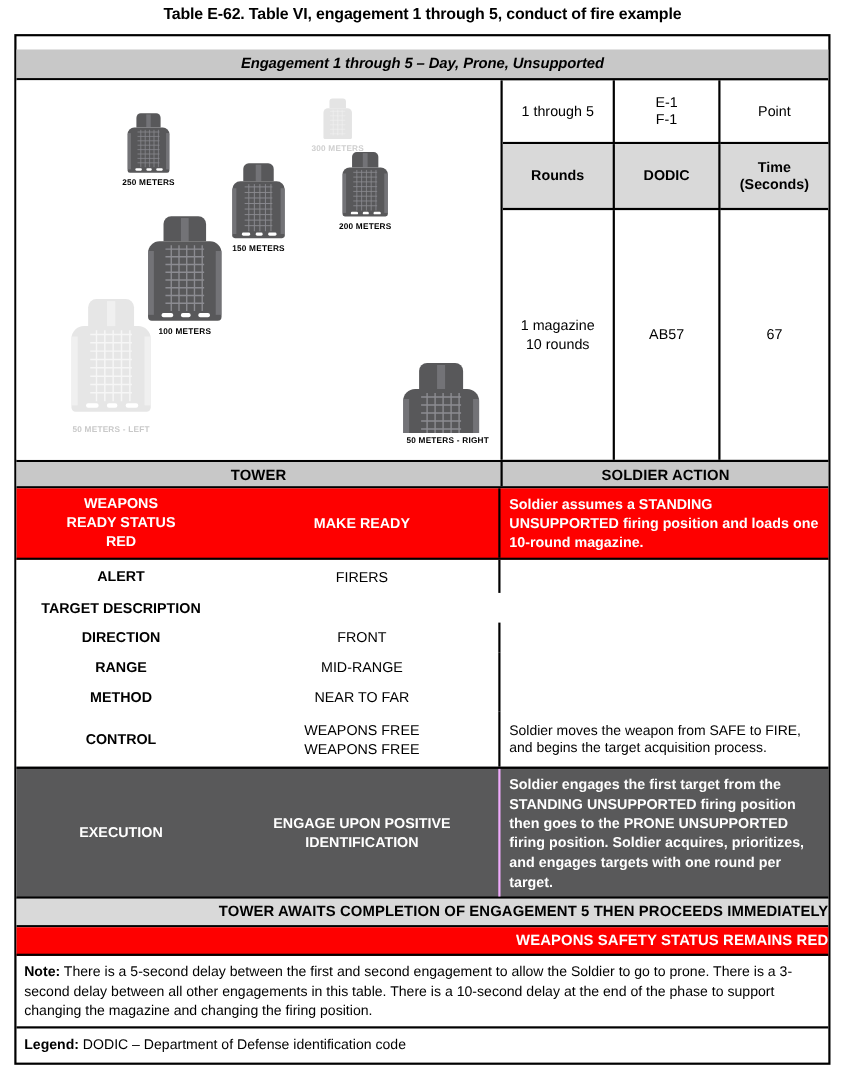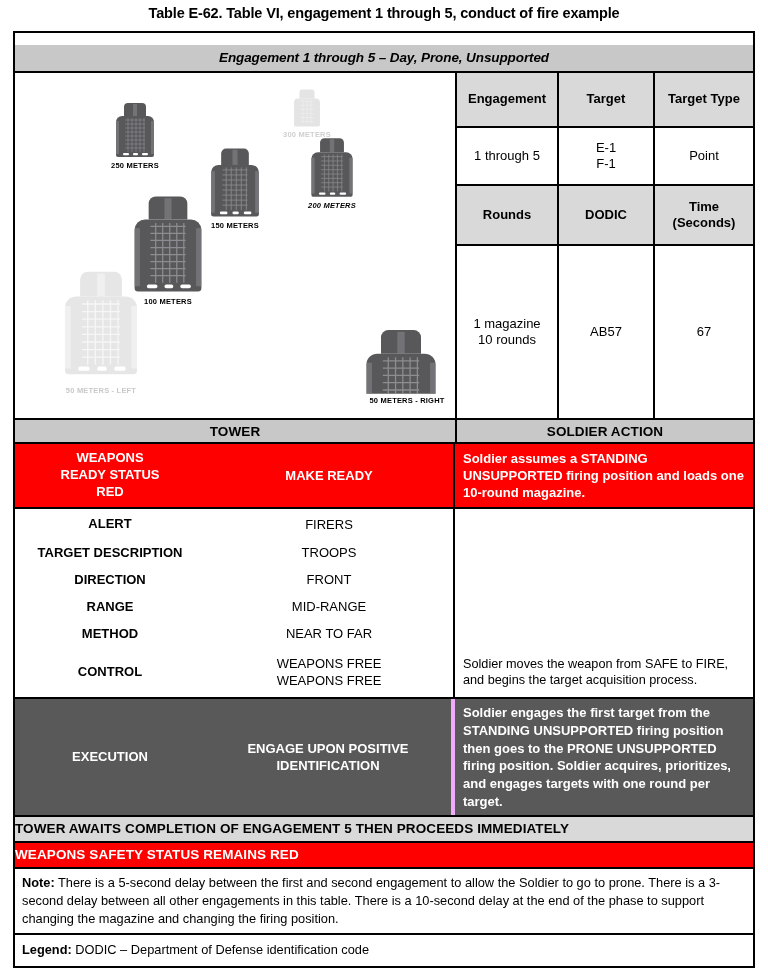--- a/index.html
+++ b/index.html
@@ -175,31 +175,31 @@
 
   .cmd.gray {
     background: #59595a;
     color: #ffffff;
     border-top: 2px solid #000;
     border-bottom: 2px solid #000;
   }
   .cmd.gray .col-label,
   .cmd.gray .col-cmd,
   .cmd.gray .col-action { font-weight: bold; }
-  .cmd.gray .col-cmd { border-right: 4px solid #f0abfc; }
+  .cmd.gray .col-cmd { border-right: 2px solid #f0abfc; }
   .cmd.gray .col-action { font-size: 13px; line-height: 1.36; align-items: center; }
 
   .cmd.h-alert { height: 30px; }
   .cmd.h-std   { height: 27px; }
   .cmd.h-ctrl  { height: 50px; }
   .cmd.h-exec  { height: 116px; }
 
   
   .banner {
-    text-align: left;
+    text-align: right;
     font-weight: bold;
     font-size: 13.5px;
     padding: 4px 0 5px 0;
     border-bottom: 2px solid #000;
     letter-spacing: 0.1px;
   }
   .banner.grayband { background: #d9d9d9; color: #000; }
   .banner.redband  { background: #fe0000; color: #fff; }
 
   
@@ -300,21 +300,21 @@
             <g stroke="#9a9aa0" stroke-width="0.7" opacity="0.75">
               <path d="M12 19 H32 M12 23 H32 M12 27 H32 M12 31 H32 M12 35 H32 M12 39 H32 M12 43 H32 M12 47 H32"></path>
               <path d="M15 17 V51 M19 17 V51 M23 17 V51 M27 17 V51 M31 17 V51"></path>
             </g>
             <g fill="#ffffff">
               <rect x="10" y="52" width="6" height="2.2" rx="1"></rect>
               <rect x="20" y="52" width="5" height="2.2" rx="1"></rect>
               <rect x="29" y="52" width="6" height="2.2" rx="1"></rect>
             </g>
           </svg>
-          <div class="lbl" style="top:65px;font-style:italic;">200 METERS</div>
+          <div class="lbl" style="top:65px;">200 METERS</div>
         </div>
 
         <div class="target" style="left:192px; top:73px;">
           <svg width="56" height="73" viewBox="0 0 44 58" aria-hidden="true">
             <g fill="#58585a">
               <path d="M15 2 h14 a4 4 0 0 1 4 4 v9 h-22 v-9 a4 4 0 0 1 4 -4 z"></path>
               <path d="M9 15 h26 a6 6 0 0 1 6 6 v33 a2 2 0 0 1 -2 2 h-34 a2 2 0 0 1 -2 -2 v-33 a6 6 0 0 1 6 -6 z"></path>
             </g>
             <g fill="#85858a" opacity="0.62">
               <rect x="3" y="20" width="3" height="33"></rect>
@@ -396,25 +396,20 @@
             <g stroke="#9a9aa0" stroke-width="0.7" opacity="0.8">
               <path d="M12 19 H32 M12 23 H32 M12 27 H32 M12 31 H32 M12 35 H32"></path>
               <path d="M15 17 V37 M19 17 V37 M23 17 V37 M27 17 V37 M31 17 V37"></path>
             </g>
           </svg>
           <div class="lbl" style="top:70px;padding-left:12px;">50 METERS - RIGHT</div>
         </div>
       </div>
 
       <div class="specs">
-        <div class="spec-row hdr r1">
-          <div class="cell c1">Engagement</div>
-          <div class="cell c2">Target</div>
-          <div class="cell c3">Target Type</div>
-        </div>
         <div class="spec-row r2">
           <div class="cell c1" style="white-space:pre-line">1 through 5</div>
           <div class="cell c2" style="white-space:pre-line">E-1
 F-1</div>
           <div class="cell c3" style="white-space:pre-line">Point</div>
         </div>
         <div class="spec-row hdr r3">
           <div class="cell c1">Rounds</div>
           <div class="cell c2">DODIC</div>
           <div class="cell c3" style="white-space:pre-line">Time
@@ -443,21 +438,20 @@
     </div>
 
     <div class="cmd plain h-alert">
       <div class="col-label">ALERT</div>
       <div class="col-cmd">FIRERS</div>
       <div class="col-action"></div>
     </div>
 
     <div class="cmd plain h-std">
       <div class="col-label">TARGET DESCRIPTION</div>
-      <div class="col-cmd">TROOPS</div>
       <div class="col-action"></div>
     </div>
 
     <div class="cmd plain h-std">
       <div class="col-label">DIRECTION</div>
       <div class="col-cmd">FRONT</div>
       <div class="col-action"></div>
     </div>
 
     <div class="cmd plain h-std">

